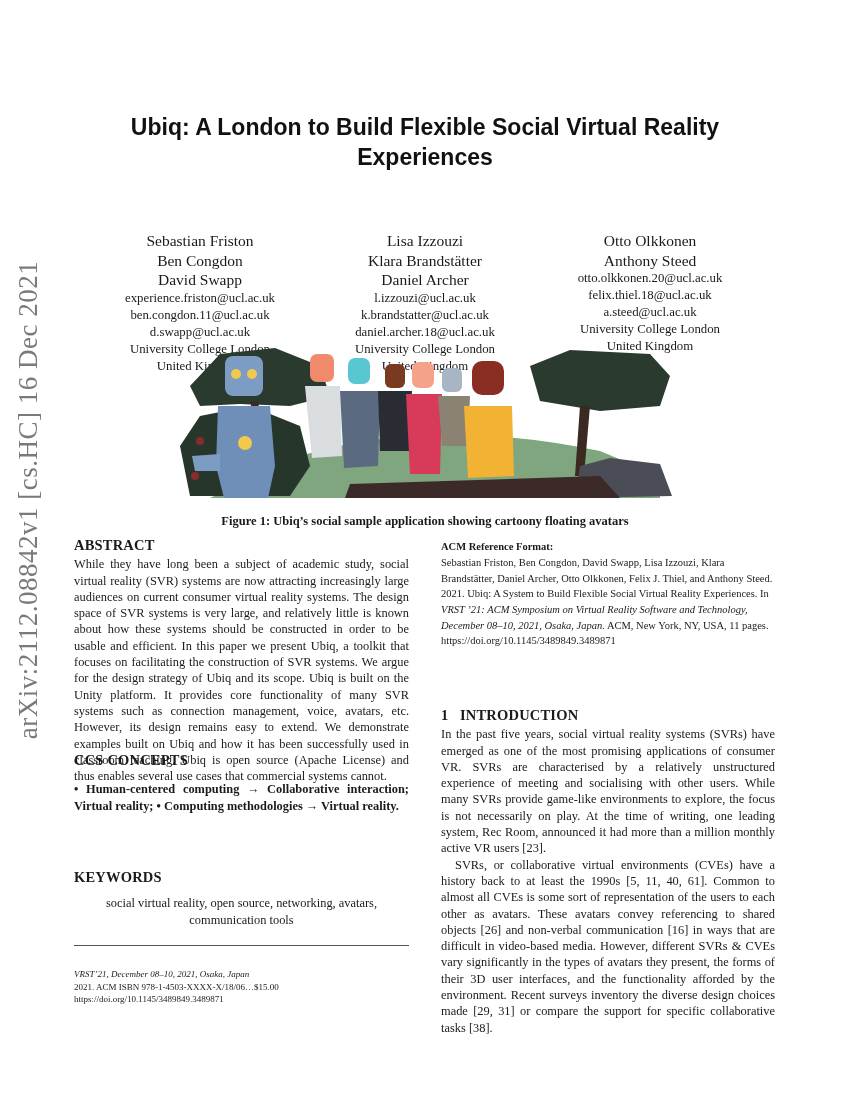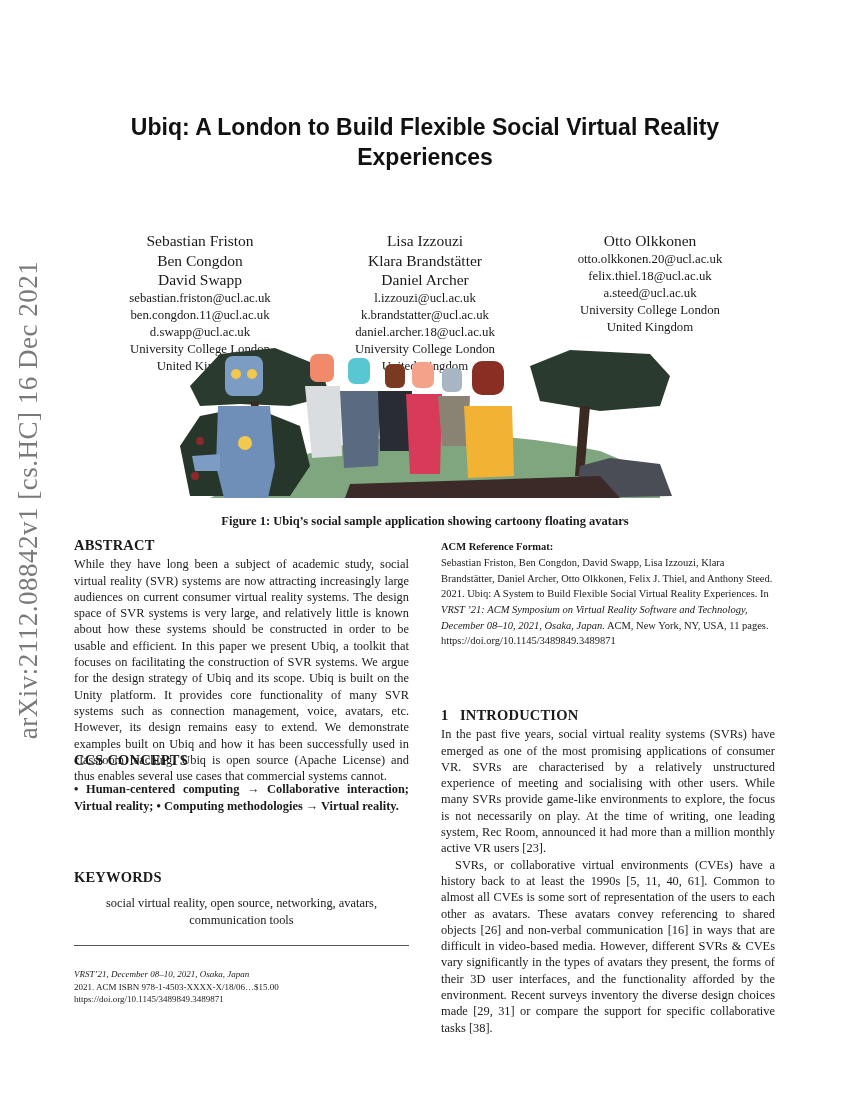--- a/index.html
+++ b/index.html
@@ -31,38 +31,39 @@
     <span>arXiv:2112.08842v1  [cs.HC]  16 Dec 2021</span>
   </div>
 
 <div class="title">Ubiq: A London to Build Flexible Social Virtual Reality Experiences</div>
 
 <div class="authors">
   <div class="author-col">
     <div class="name">Sebastian Friston</div>
     <div class="name">Ben Congdon</div>
     <div class="name">David Swapp</div>
-    <div class="email">sebastian.friston@ucl.ac.uk</div>
+    <div class="email">experience.friston@ucl.ac.uk</div>
     <div class="email">ben.congdon.11@ucl.ac.uk</div>
     <div class="email">d.swapp@ucl.ac.uk</div>
     <div class="aff">University College London</div>
     <div class="aff">United Kingdom</div>
   </div>
   <div class="author-col">
     <div class="name">Lisa Izzouzi</div>
     <div class="name">Klara Brandstätter</div>
     <div class="name">Daniel Archer</div>
     <div class="email">l.izzouzi@ucl.ac.uk</div>
     <div class="email">k.brandstatter@ucl.ac.uk</div>
     <div class="email">daniel.archer.18@ucl.ac.uk</div>
     <div class="aff">University College London</div>
     <div class="aff">United Kingdom</div>
   </div>
   <div class="author-col">
     <div class="name">Otto Olkkonen</div>
+    <div class="name">Anthony Steed</div>
     <div class="email">otto.olkkonen.20@ucl.ac.uk</div>
     <div class="email">felix.thiel.18@ucl.ac.uk</div>
     <div class="email">a.steed@ucl.ac.uk</div>
     <div class="aff">University College London</div>
     <div class="aff">United Kingdom</div>
   </div>
 </div>
 
 <div class="figure">
   <svg width="492" height="152" viewBox="0 0 492 152">

